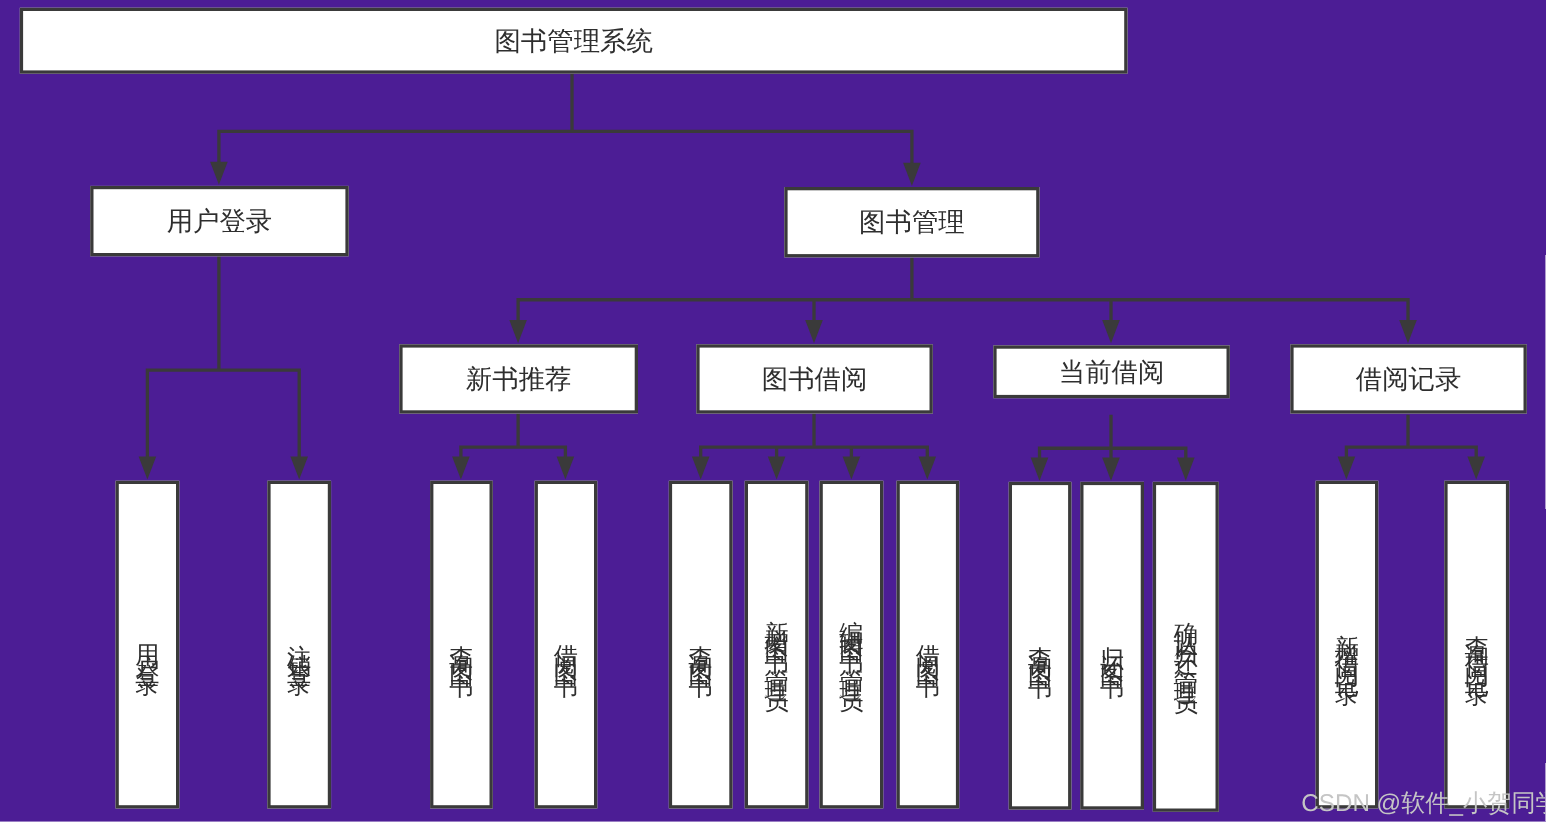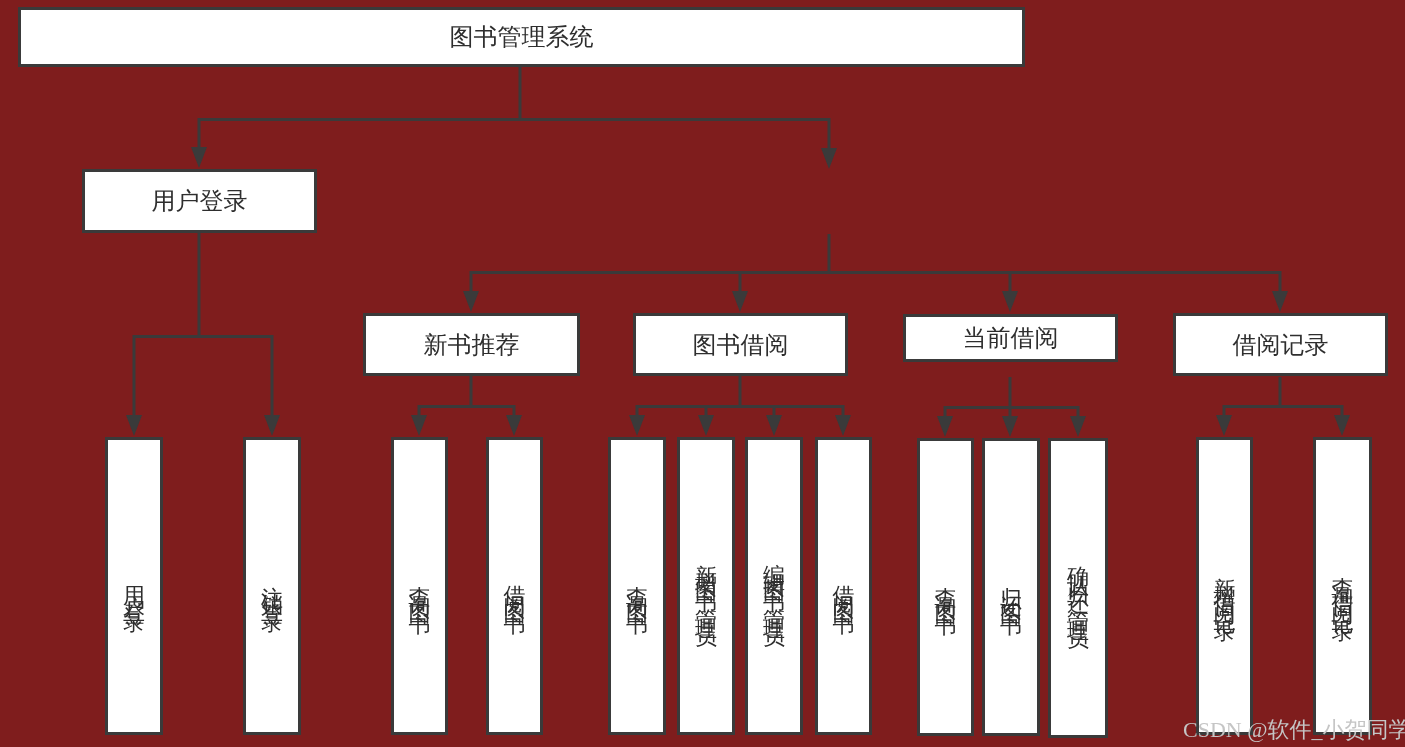--- a/index.html
+++ b/index.html
@@ -4,22 +4,22 @@
 <style>
   html, body {
     margin: 0;
     padding: 0;
     background: #ffffff;
   }
   .canvas {
     position: relative;
     width: 1405px;
     height: 747px;
-    background: #7f1d1d;
-    font-family: Liberation Serif, serif;
+    background: #4c1d95;
+    font-family: Liberation Sans, sans-serif;
     overflow: hidden;
   }
   .connector-layer {
     position: absolute;
     left: 0;
     top: 0;
     width: 1405px;
     height: 747px;
   }
   .node {
@@ -110,20 +110,23 @@
     </g>
   </svg>
 
   <div class="node hbox" style="left:18px; top:7px; width:1007px; height:60px;">
     <span>图书管理系统</span>
   </div>
 
   <div class="node hbox" style="left:82px; top:169px; width:235px; height:64px;">
     <span>用户登录</span>
   </div>
+  <div class="node hbox" style="left:713px; top:170px; width:232px; height:64px;">
+    <span>图书管理</span>
+  </div>
 
   <div class="node hbox" style="left:633px; top:313px; width:215px; height:63px;">
     <span>图书借阅</span>
   </div>
   <div class="node hbox" style="left:363px; top:313px; width:217px; height:63px;">
     <span>新书推荐</span>
   </div>
   <div class="node hbox" style="left:903px; top:314px; width:215px; height:48px;">
     <span>当前借阅</span>
   </div>

